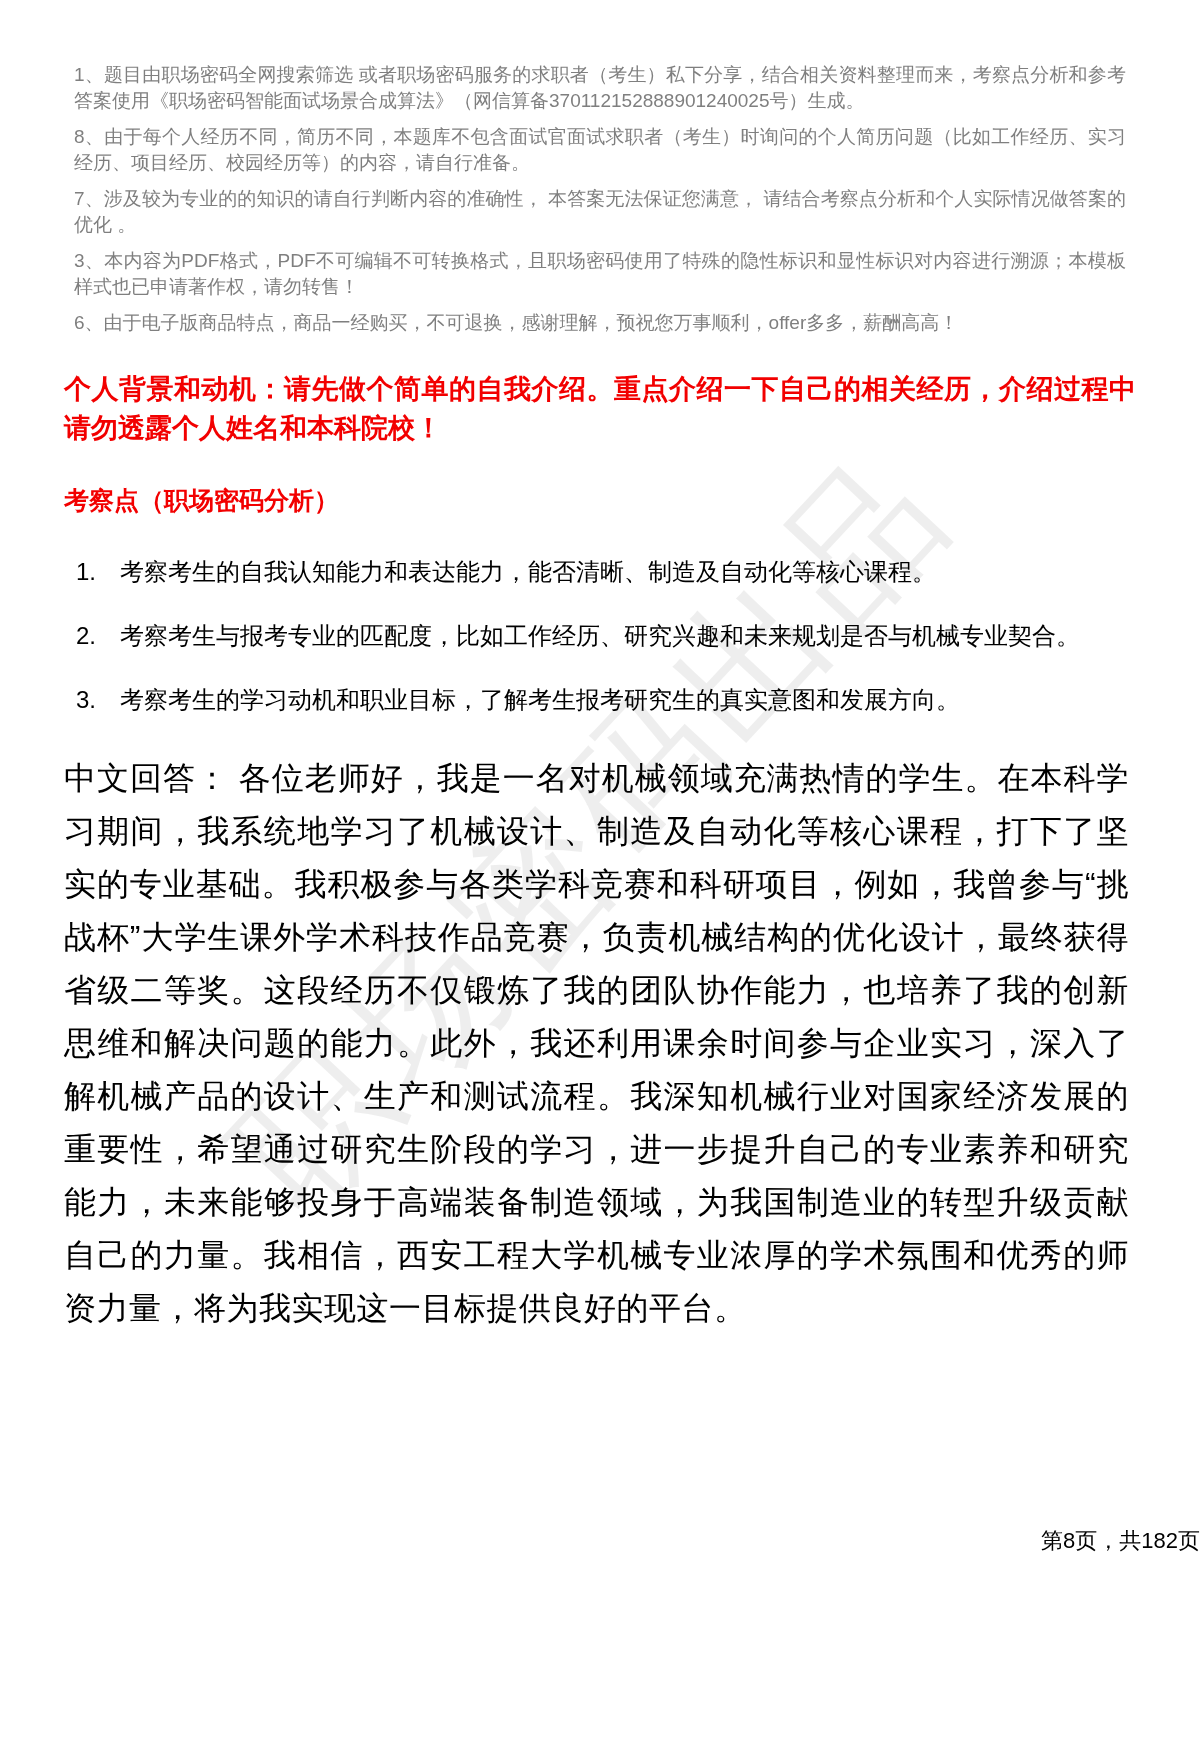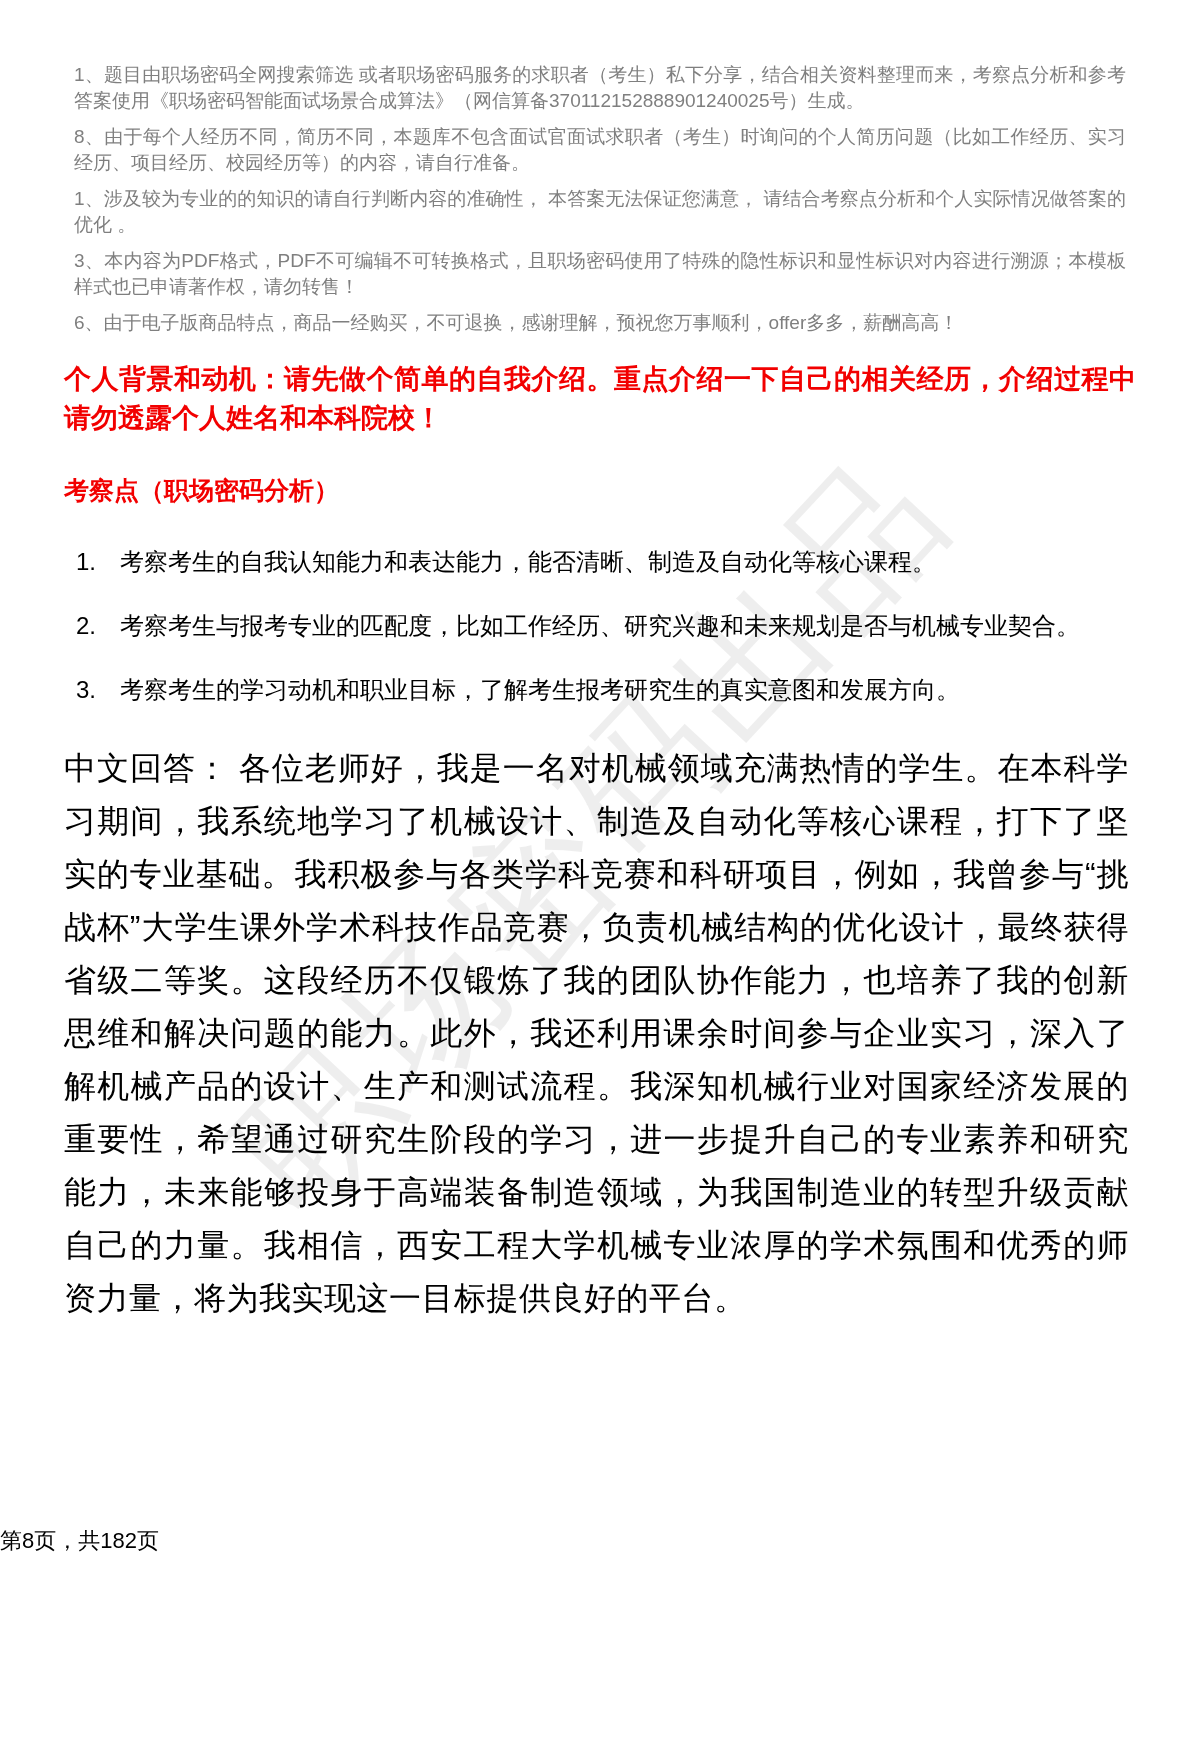--- a/index.html
+++ b/index.html
@@ -40,21 +40,21 @@
     padding: 52px 64px 0 64px;
   }
   .disclaimer p {
     margin: 10px;
     font-size: 19px;
     line-height: 26px;
     color: #7f7f7f;
     text-align: justify;
   }
   .question {
-    margin: 24px 0 0 0;
+    margin: 34px 0 0 0;
     font-size: 27px;
     line-height: 39px;
     font-weight: 700;
     color: #f20000;
     text-align: justify;
   }
   .analysis-heading {
     margin: 36px 0 0 0;
     font-size: 25px;
     line-height: 32px;
@@ -85,39 +85,39 @@
     font-size: 32px;
     line-height: 53px;
     text-align: justify;
     letter-spacing: 0.5px;
   }
   .footer {
     position: absolute;
     top: 1526px;
     left: 0;
     width: 100%;
-    text-align: left;
+    text-align: right;
     font-size: 22px;
     color: #000000;
     z-index: 1;
   }
 </style>
 </head>
 <body>
 
 <div class="page">
 
   <div class="watermark">职场密码出品</div>
 
   <div class="content">
 
     <section class="disclaimer">
       <p>1、题目由职场密码全网搜索筛选 或者职场密码服务的求职者（考生）私下分享，结合相关资料整理而来，考察点分析和参考答案使用《职场密码智能面试场景合成算法》（网信算备370112152888901240025号）生成。</p>
       <p>8、由于每个人经历不同，简历不同，本题库不包含面试官面试求职者（考生）时询问的个人简历问题（比如工作经历、实习经历、项目经历、校园经历等）的内容，请自行准备。</p>
-      <p>1、涉及较为专业的的知识的请自行判断内容的准确性， 本答案无法保证您满意， 请结合考察点分析和个人实际情况做答案的优化 。</p>
+      <p>7、涉及较为专业的的知识的请自行判断内容的准确性， 本答案无法保证您满意， 请结合考察点分析和个人实际情况做答案的优化 。</p>
       <p>3、本内容为PDF格式，PDF不可编辑不可转换格式，且职场密码使用了特殊的隐性标识和显性标识对内容进行溯源；本模板样式也已申请著作权，请勿转售！</p>
       <p>6、由于电子版商品特点，商品一经购买，不可退换，感谢理解，预祝您万事顺利，offer多多，薪酬高高！</p>
     </section>
 
     <h1 class="question">个人背景和动机：请先做个简单的自我介绍。重点介绍一下自己的相关经历，介绍过程中请勿透露个人姓名和本科院校！</h1>
 
     <h2 class="analysis-heading">考察点（职场密码分析）</h2>
 
     <ol class="points">
       <li>

